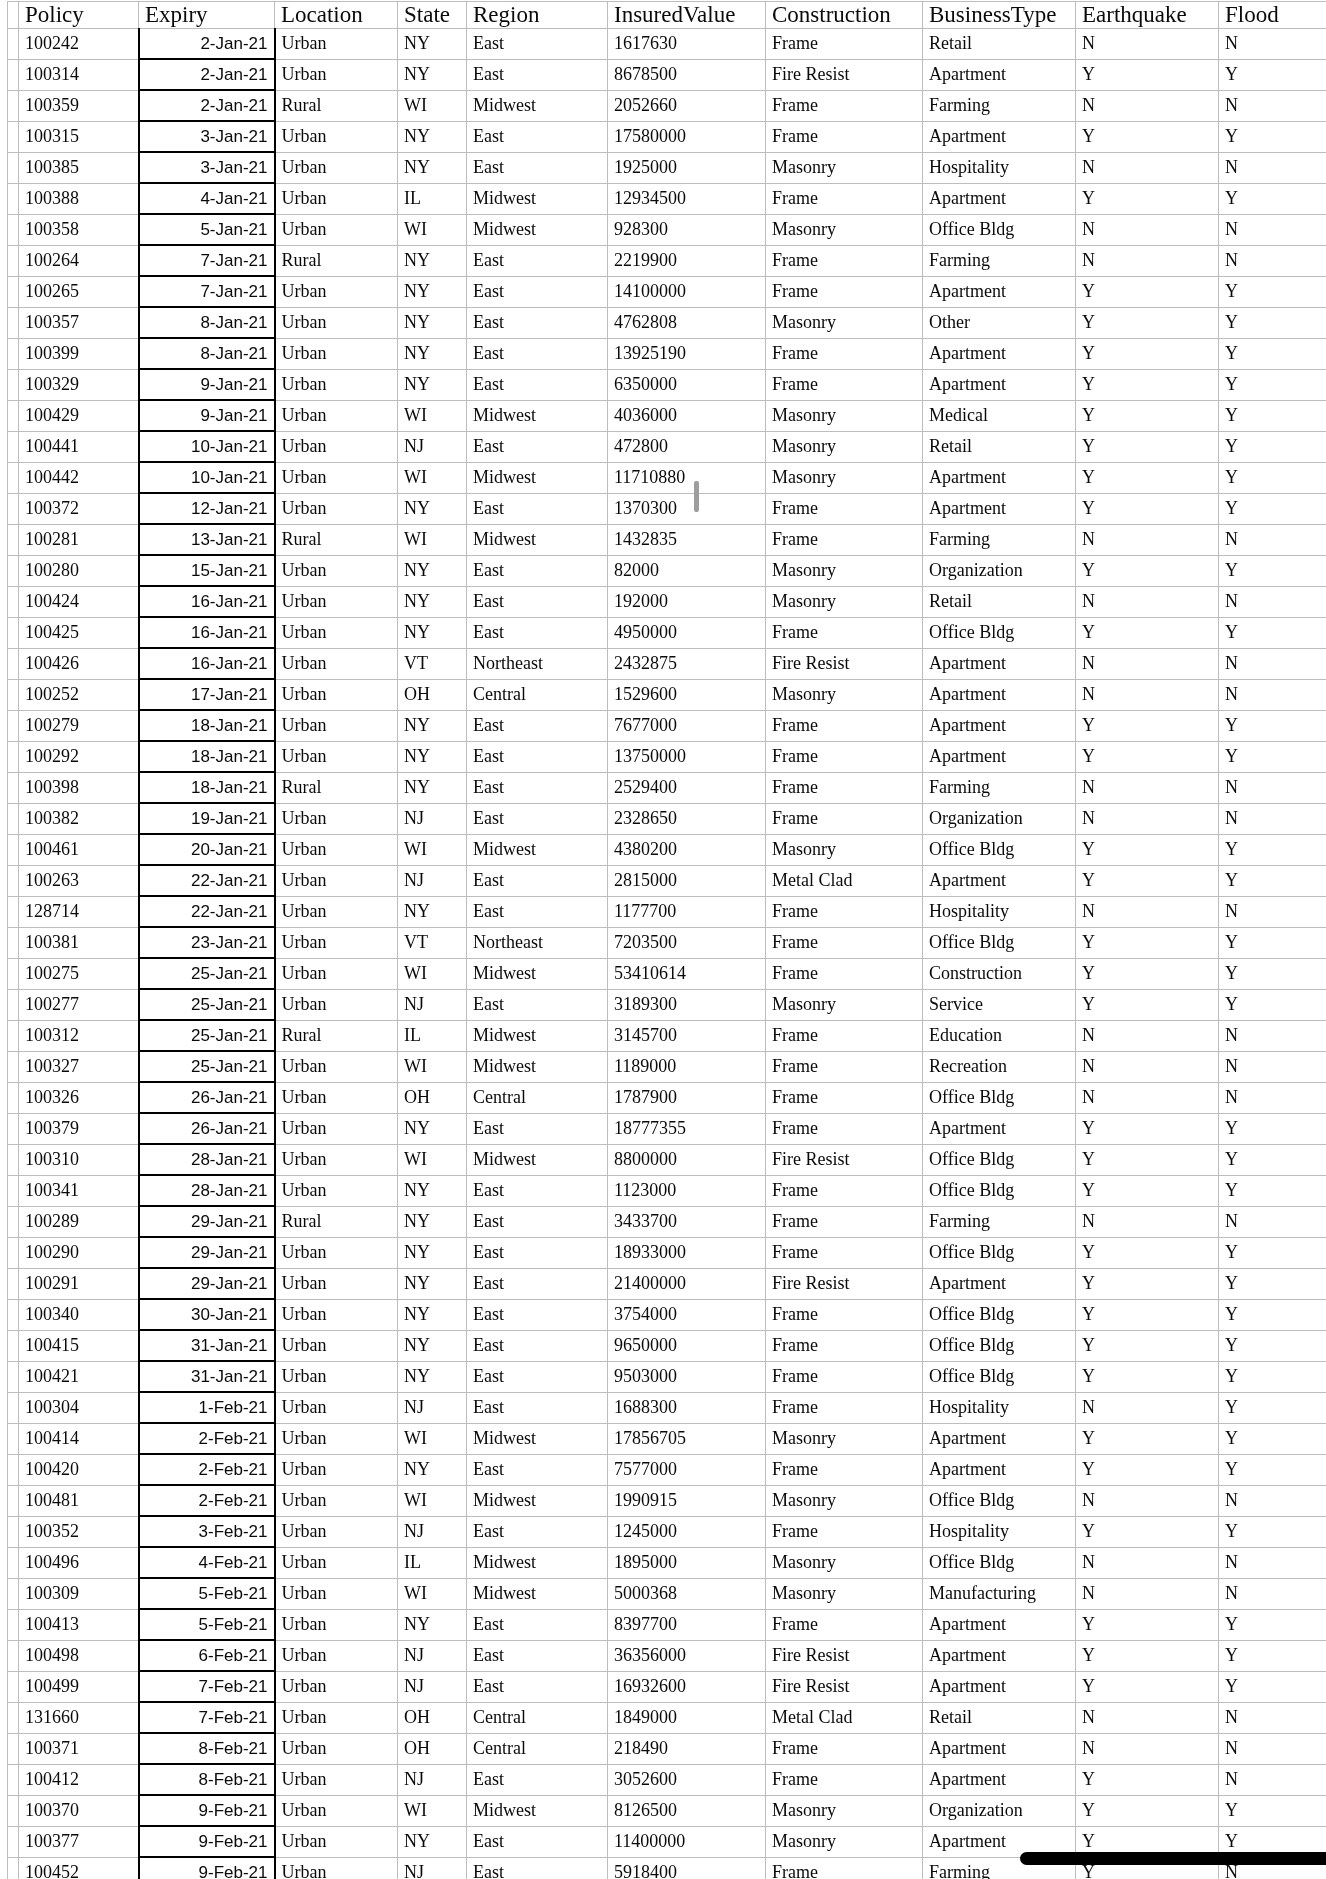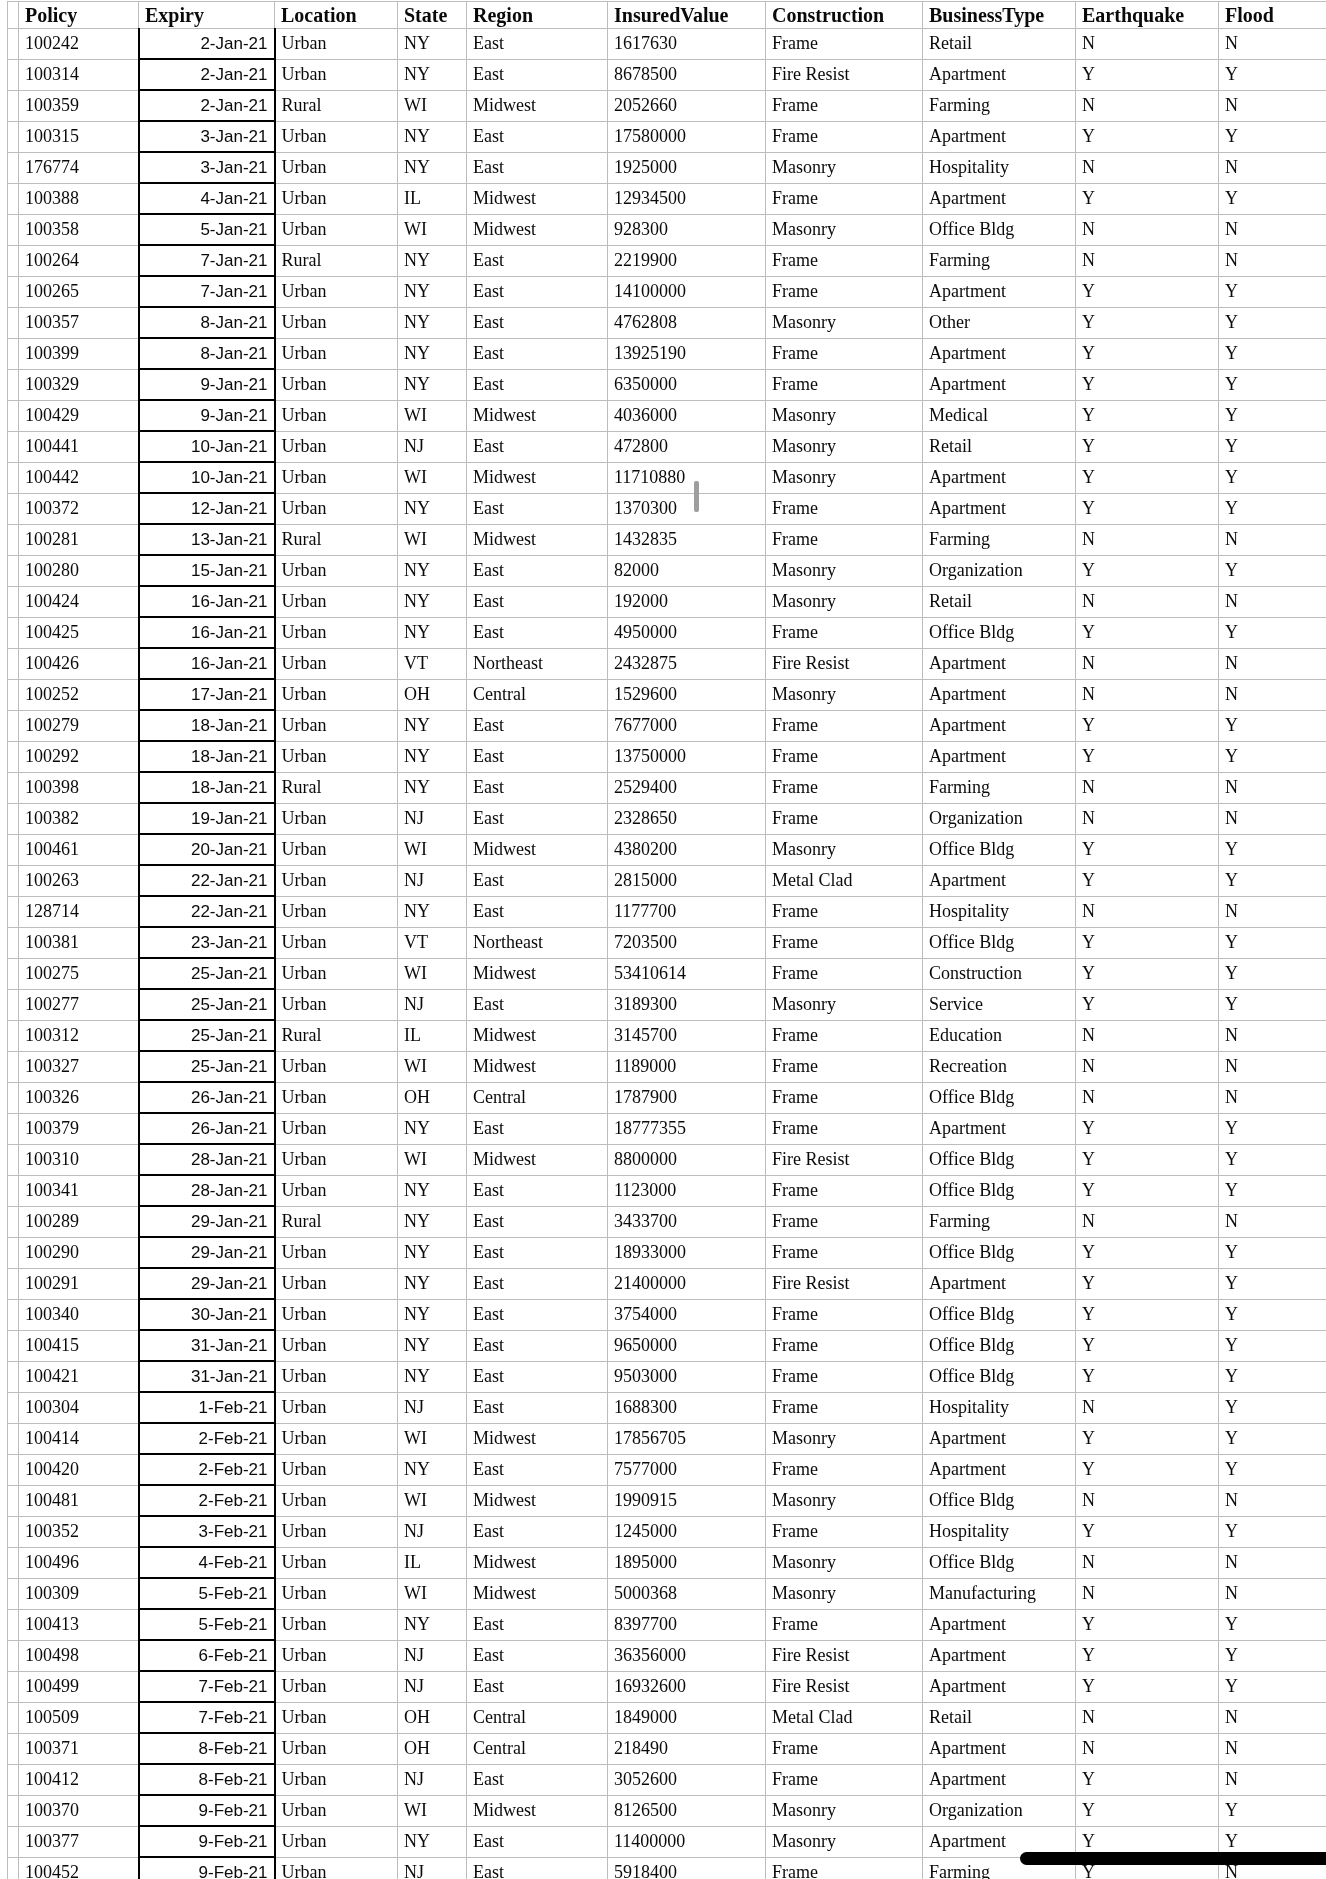--- a/index.html
+++ b/index.html
@@ -23,22 +23,22 @@
   th,td{
     border:1px solid #bdbdbd;
     overflow:hidden;
     white-space:nowrap;
     vertical-align:middle;
     padding:0 6px;
   }
   th{
     height:26px;
     font-family:"Liberation Serif", serif;
-    font-size:20px;
-    font-weight:bold;
+    font-size:23px;
+    font-weight:normal;
     text-align:left;
     padding:0 4px 0 6px;
   }
   td{
     height:29px;
     font-size:18px;
   }
   td.expiry{
     border:2px solid #000000;
     font-family:"Liberation Sans", sans-serif;
@@ -147,21 +147,21 @@
           <td>NY</td>
           <td>East</td>
           <td class="num">17580000</td>
           <td>Frame</td>
           <td>Apartment</td>
           <td>Y</td>
           <td>Y</td>
         </tr>
         <tr>
           <td class="spacer"></td>
-          <td>176774</td>
+          <td>100385</td>
           <td class="expiry">3-Jan-21</td>
           <td>Urban</td>
           <td>NY</td>
           <td>East</td>
           <td class="num">1925000</td>
           <td>Masonry</td>
           <td>Hospitality</td>
           <td>N</td>
           <td>N</td>
         </tr>
@@ -797,21 +797,21 @@
           <td>NJ</td>
           <td>East</td>
           <td class="num">16932600</td>
           <td>Fire Resist</td>
           <td>Apartment</td>
           <td>Y</td>
           <td>Y</td>
         </tr>
         <tr>
           <td class="spacer"></td>
-          <td>100509</td>
+          <td>131660</td>
           <td class="expiry">7-Feb-21</td>
           <td>Urban</td>
           <td>OH</td>
           <td>Central</td>
           <td class="num">1849000</td>
           <td>Metal Clad</td>
           <td>Retail</td>
           <td>N</td>
           <td>N</td>
         </tr>

